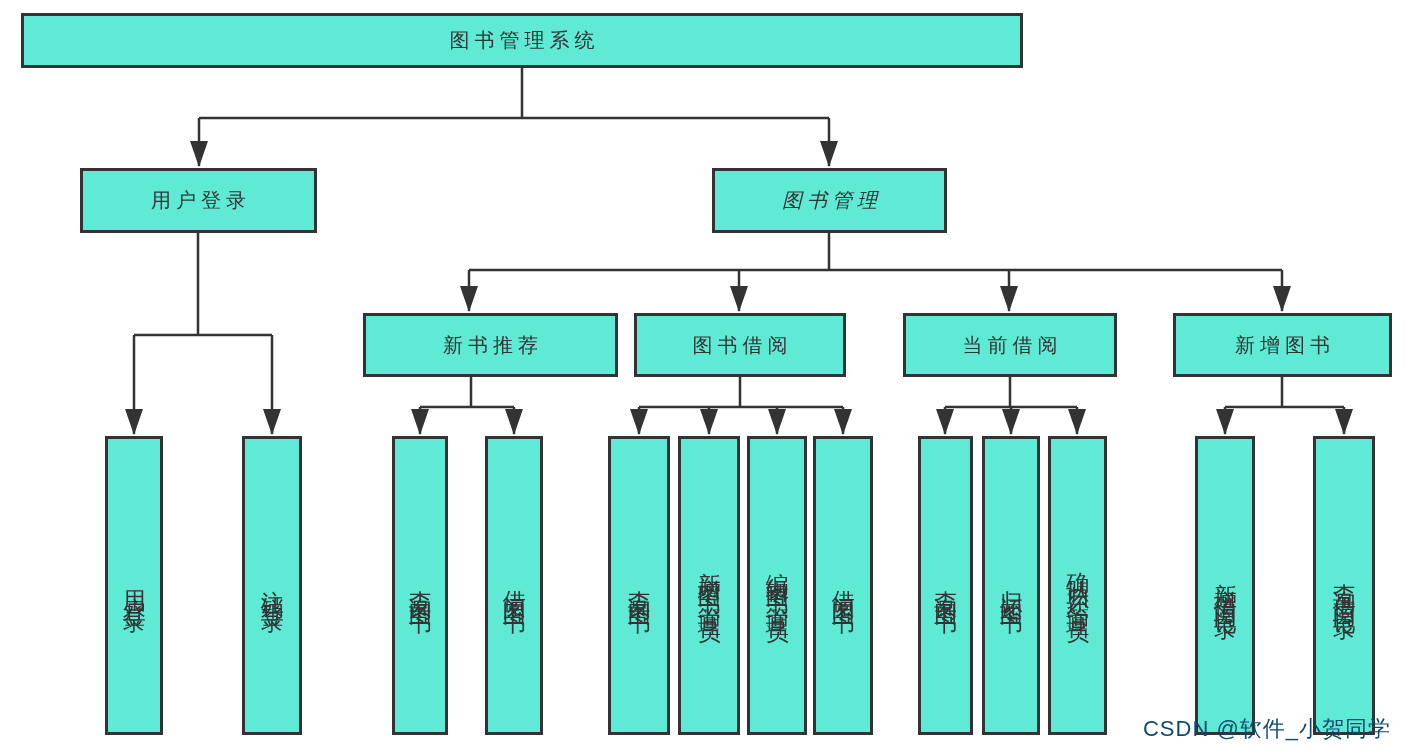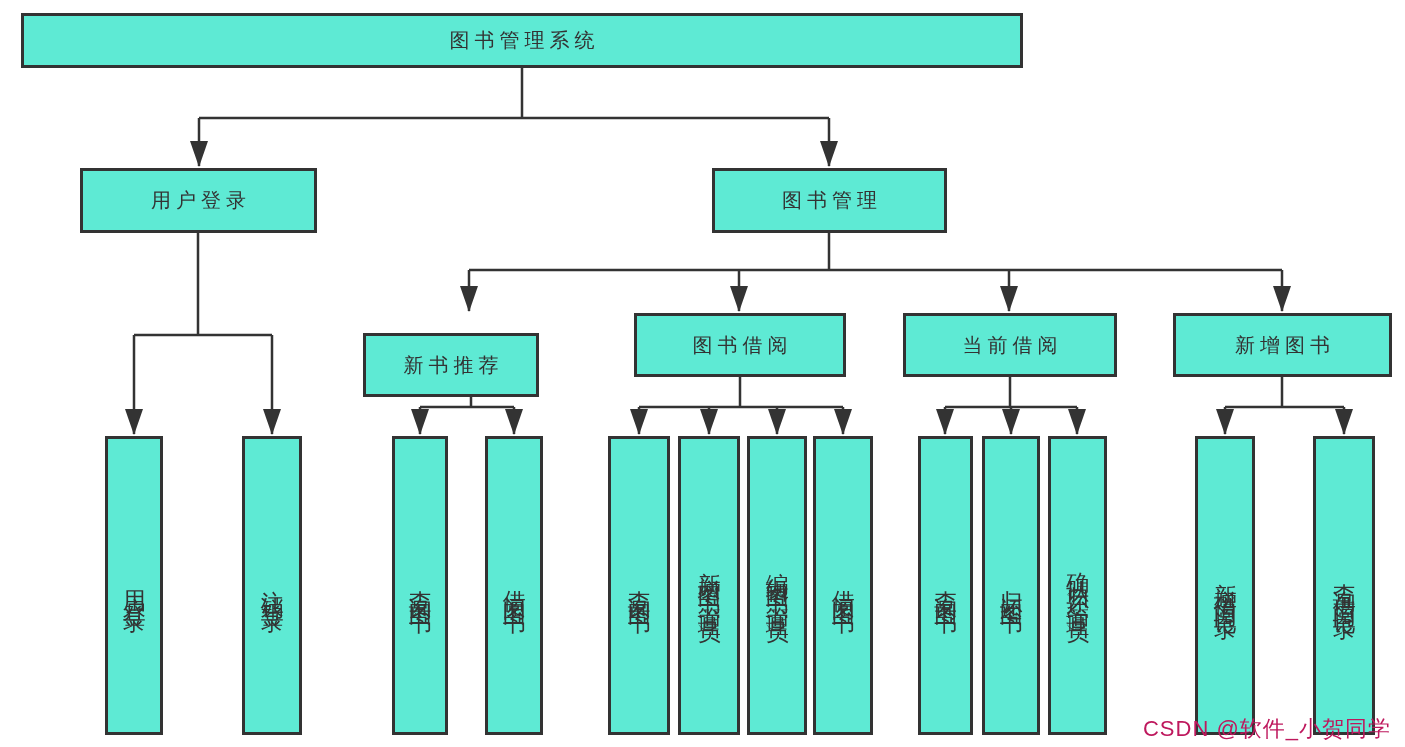--- a/index.html
+++ b/index.html
@@ -41,23 +41,23 @@
     writing-mode: vertical-rl;
     text-orientation: mixed;
     font-size: 23px;
     letter-spacing: 7px;
     line-height: 1.1;
   }
   
   .n-root   { left: 21px;   top: 13px;  width: 1002px; height: 55px; }
   
   .n-login  { left: 80px;   top: 168px; width: 237px;  height: 65px; }
-  .n-mgmt   { left: 712px;  top: 168px; width: 235px;  height: 65px; }
+  .n-mgmt   { left: 712px;  top: 168px; width: 235px;  height: 65px; font-style: italic; }
   
-  .n-newrec { left: 363px;  top: 313px; width: 176px;  height: 64px; margin-top: 20px; }
+  .n-newrec { left: 363px;  top: 313px; width: 255px;  height: 64px; }
   .n-borrow { left: 634px;  top: 313px; width: 212px;  height: 64px; }
   .n-current{ left: 903px;  top: 313px; width: 214px;  height: 64px; }
   .n-record { left: 1173px; top: 313px; width: 219px;  height: 64px; }
   
   .leaf { top: 436px; height: 299px; }
   .l-ulogin { left: 105px;  width: 58px; }
   .l-logout { left: 242px;  width: 60px; }
   .l-q1     { left: 392px;  width: 56px; }
   .l-b1     { left: 485px;  width: 58px; }
   .l-q2     { left: 608px;  width: 62px; }
@@ -68,21 +68,21 @@
   .l-ret    { left: 982px;  width: 58px; }
   .l-conf   { left: 1048px; width: 59px; }
   .l-addrec { left: 1195px; width: 60px; }
   .l-qrec   { left: 1313px; width: 62px; }
 
   #watermark {
     position: absolute;
     right: 14px;
     bottom: 3px;
     font-size: 22px;
-    color: #be185d;
+    color: #0c4a6e;
     letter-spacing: 1px;
     white-space: nowrap;
   }
 </style>
 </head>
 <body>
 
 <div id="canvas">
 
   <svg id="connectors" viewBox="0 0 1405 747" xmlns="http://www.w3.org/2000/svg">

